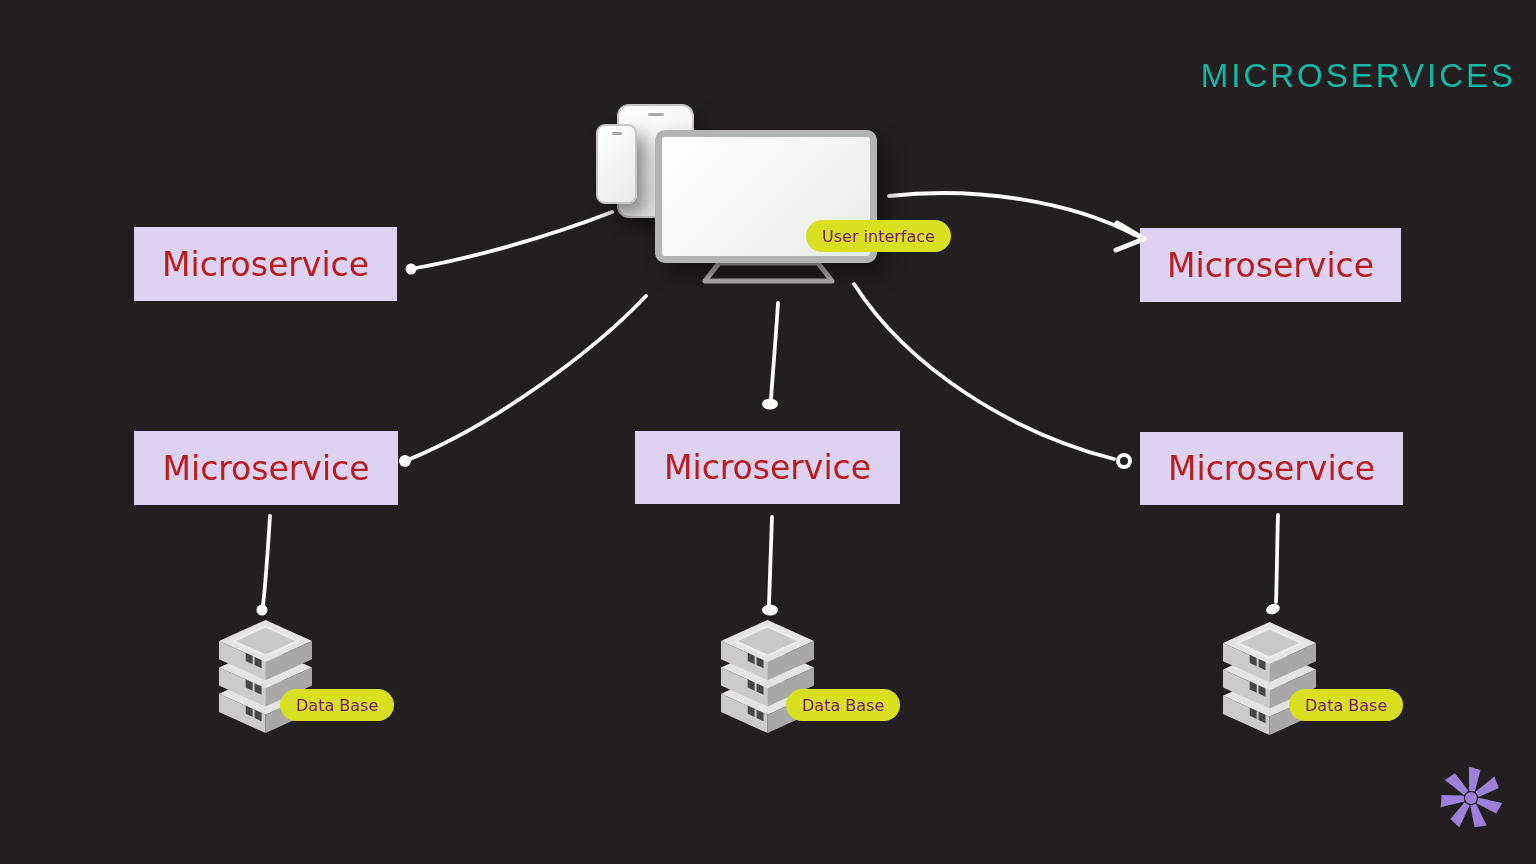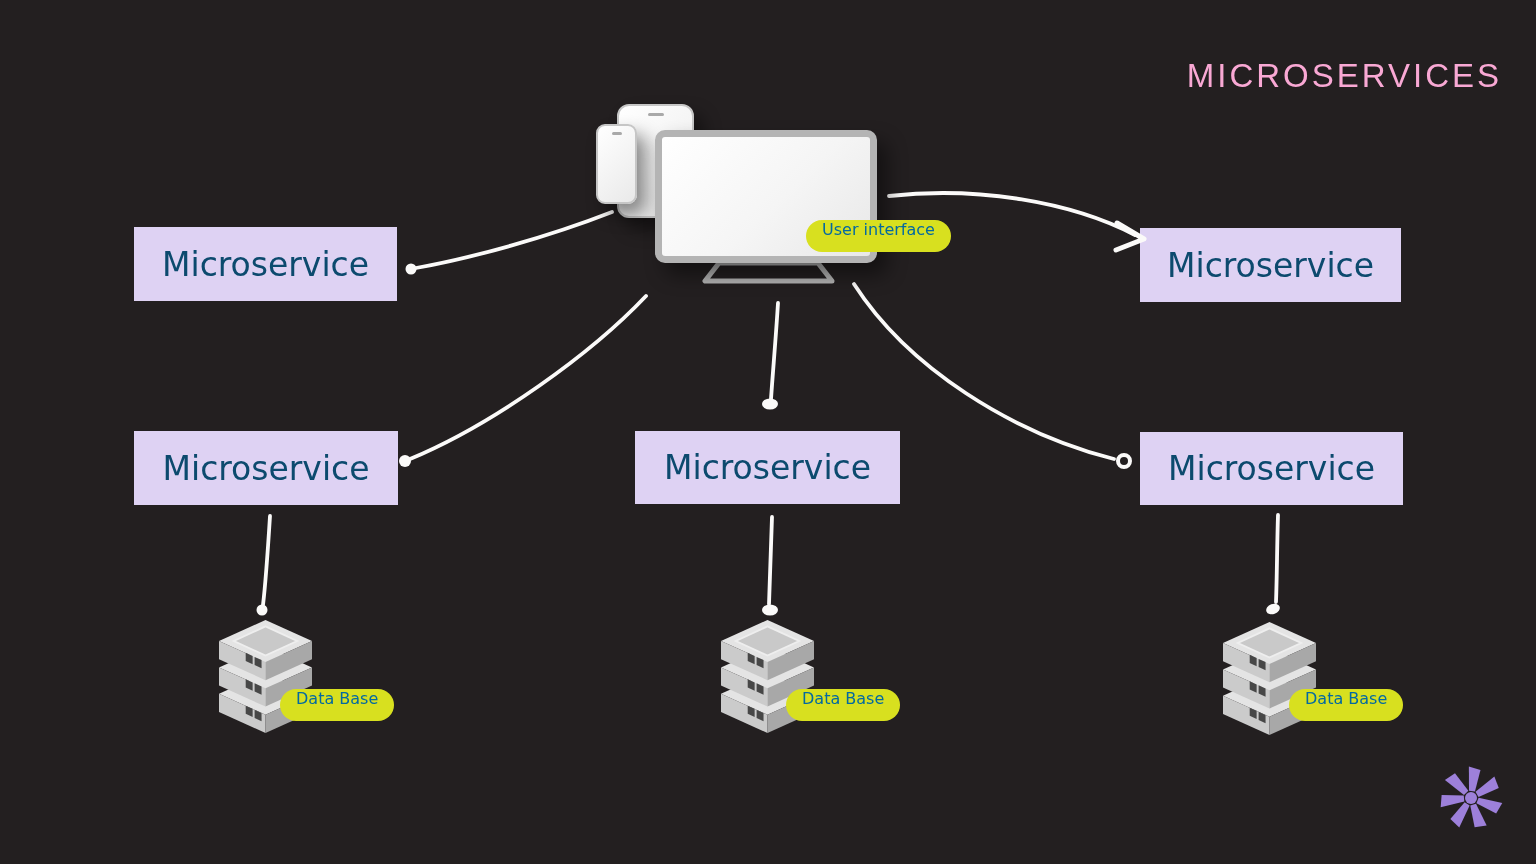--- a/index.html
+++ b/index.html
@@ -2,34 +2,34 @@
 <html><head>
 <meta charset="utf-8">
 <style>
   html,body{margin:0;padding:0;background:#231f20;}
   .canvas{
     position:relative;width:1536px;height:864px;background:#231f20;
     overflow:hidden;font-family:"Liberation Sans",sans-serif;
   }
   
   .title{
-    position:absolute;top:57px;right:34px;text-align:right;
-    color:#f9a8d4;font-size:33px;line-height:38px;font-weight:400;
+    position:absolute;top:57px;right:20px;text-align:right;
+    color:#14b8a6;font-size:33px;line-height:38px;font-weight:400;
     letter-spacing:3px;font-family:"Liberation Sans",sans-serif;
   }
   
   .ms-box{
     position:absolute;background:#ded2f3;display:flex;align-items:center;justify-content:center;
-    color:#0c4a6e;font-size:33px;font-family:"DejaVu Sans",sans-serif;font-weight:500;
+    color:#b91c1c;font-size:33px;font-family:"DejaVu Sans",sans-serif;font-weight:500;
   }
   
   .pill{
     position:absolute;background:#d8e01f;border-radius:17px;height:32px;
-    display:flex;align-items:flex-start;padding:0 16px;
-    color:#0369a1;font-size:16px;font-family:"DejaVu Sans",sans-serif;font-weight:500;
+    display:flex;align-items:center;padding:0 16px;
+    color:#701a75;font-size:16px;font-family:"DejaVu Sans",sans-serif;font-weight:500;
     white-space:nowrap;z-index:6;
   }
   
   .device{position:absolute;box-sizing:border-box;background:linear-gradient(135deg,#ffffff 0%,#f2f2f2 60%,#e9e9e9 100%);
     border:2.5px solid #c6c6c6;box-shadow:9px 11px 18px rgba(0,0,0,.45);}
   .tablet{left:617px;top:104px;width:77px;height:114px;border-radius:12px;z-index:2;}
   .phone{left:596px;top:124px;width:41px;height:80px;border-radius:9px;border-width:2px;z-index:3;}
   .speaker{position:absolute;top:7px;left:50%;transform:translateX(-50%);
     width:16px;height:3px;border-radius:2px;background:#a9a9a9;}
   .phone .speaker{width:10px;height:2.5px;top:6px;}

